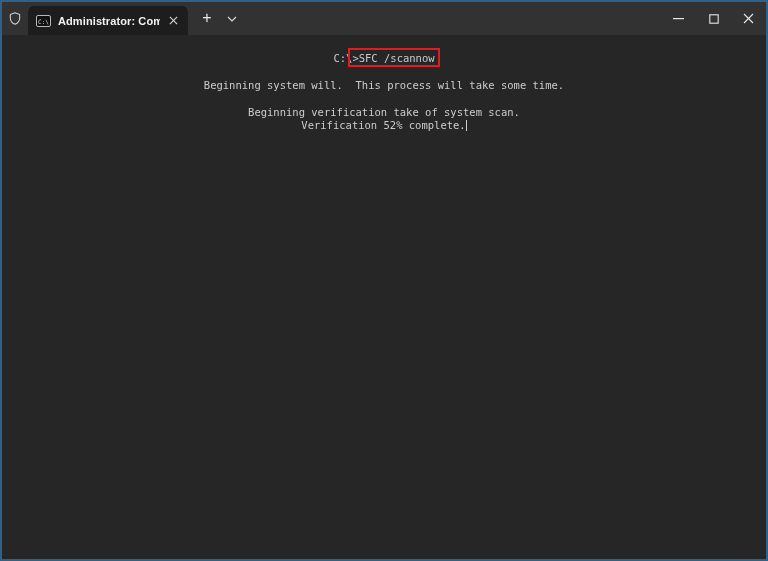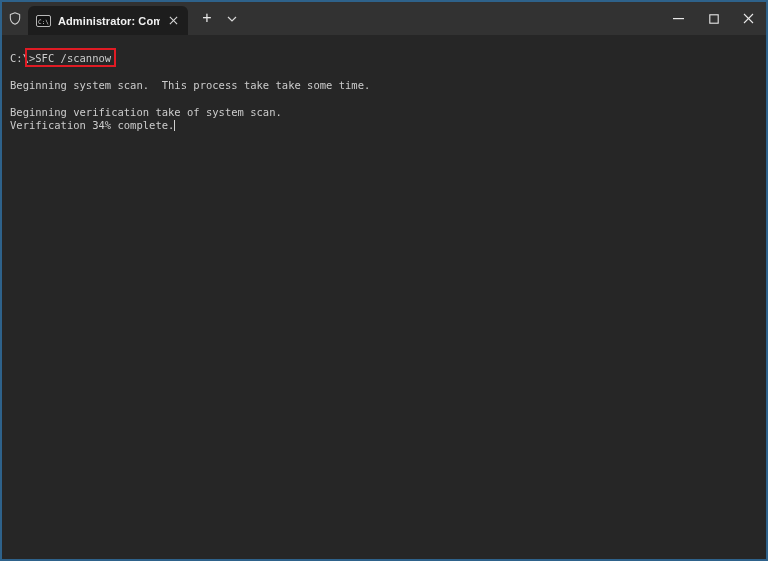--- a/index.html
+++ b/index.html
@@ -112,20 +112,21 @@
     font-family: "DejaVu Sans Mono", "Liberation Mono", monospace;
     font-size: 10.5px;
     color: #cccccc;
     cursor: text;
     overflow: hidden;
   }
   .term-line {
     height: 13.4px;
     line-height: 13.4px;
     white-space: pre;
+    text-align: center;
   }
   .redbox { position: relative; }
   .redbox::after {
     content: "";
     position: absolute;
     left: -4px;
     right: -5px;
     top: -4px;
     bottom: -3px;
     border: 2px solid #e01b24;
@@ -191,20 +192,20 @@
       </svg>
     </div>
 
   </div>
 
   <div class="terminal">
 
     <div class="term-line"><span>C:\</span><span class="redbox"><span>&gt;SFC /scannow</span></span></div>
 
     <div class="term-line"></div>
-    <div class="term-line">Beginning system scan.  This process take take some time.</div>
+    <div class="term-line">Beginning system will.  This process will take some time.</div>
     <div class="term-line"></div>
     <div class="term-line">Beginning verification take of system scan.</div>
-    <div class="term-line"><span>Verification 34% complete.</span><span class="cursor"></span></div>
+    <div class="term-line"><span>Verification 52% complete.</span><span class="cursor"></span></div>
 
   </div>
 
 </div>
 
 </body></html>

